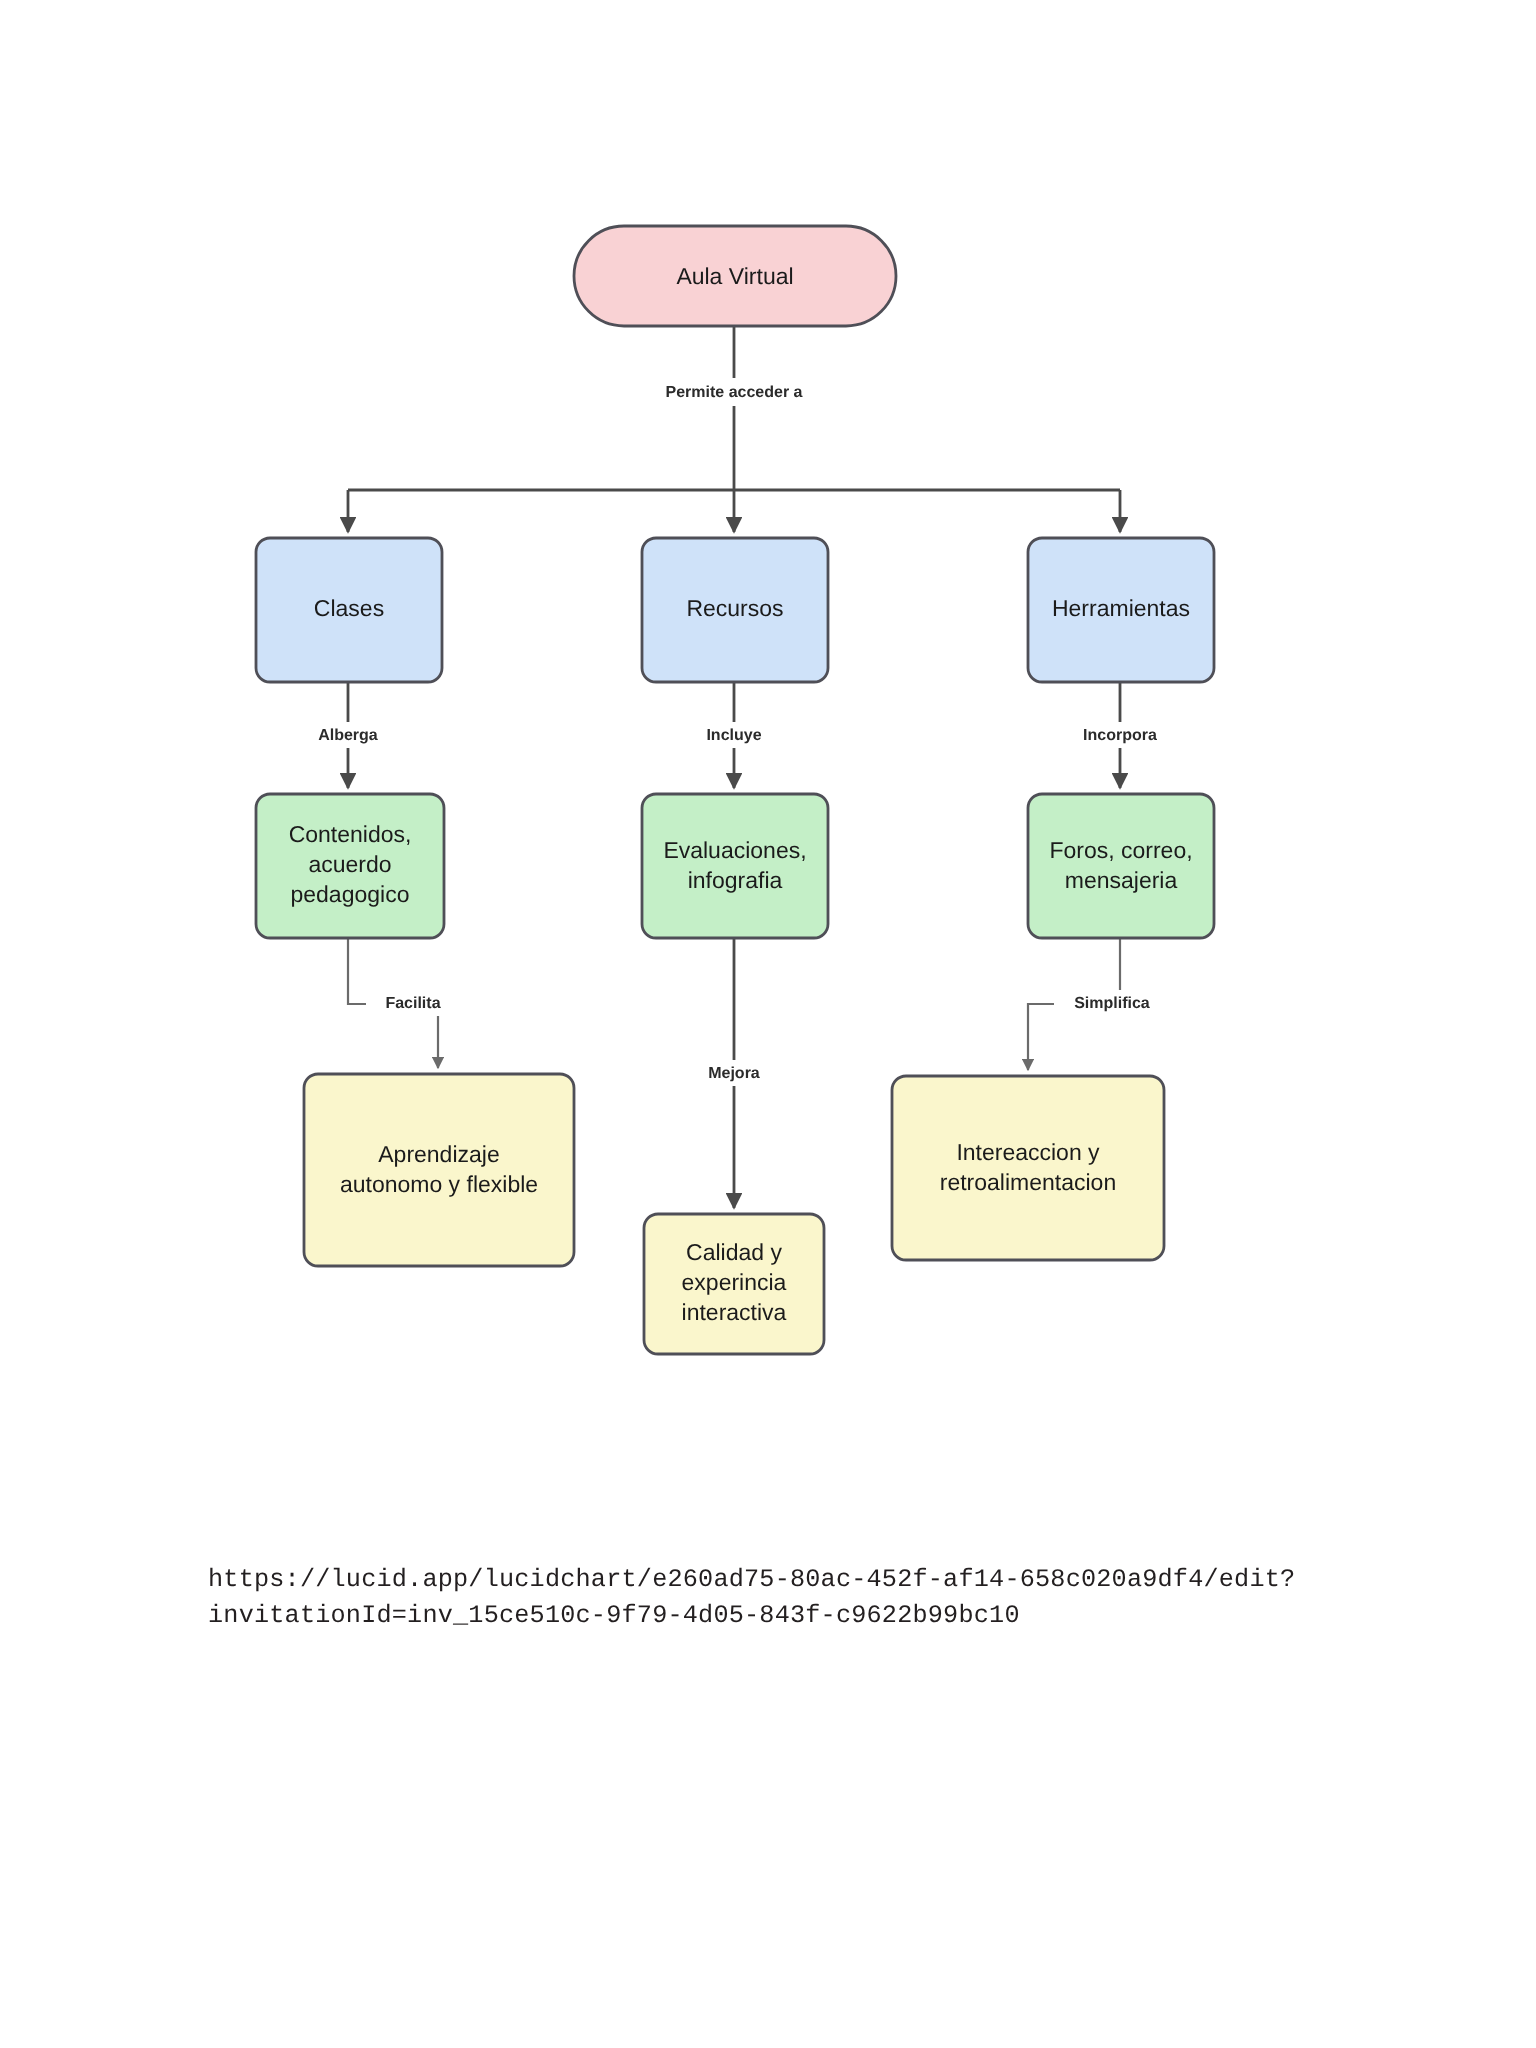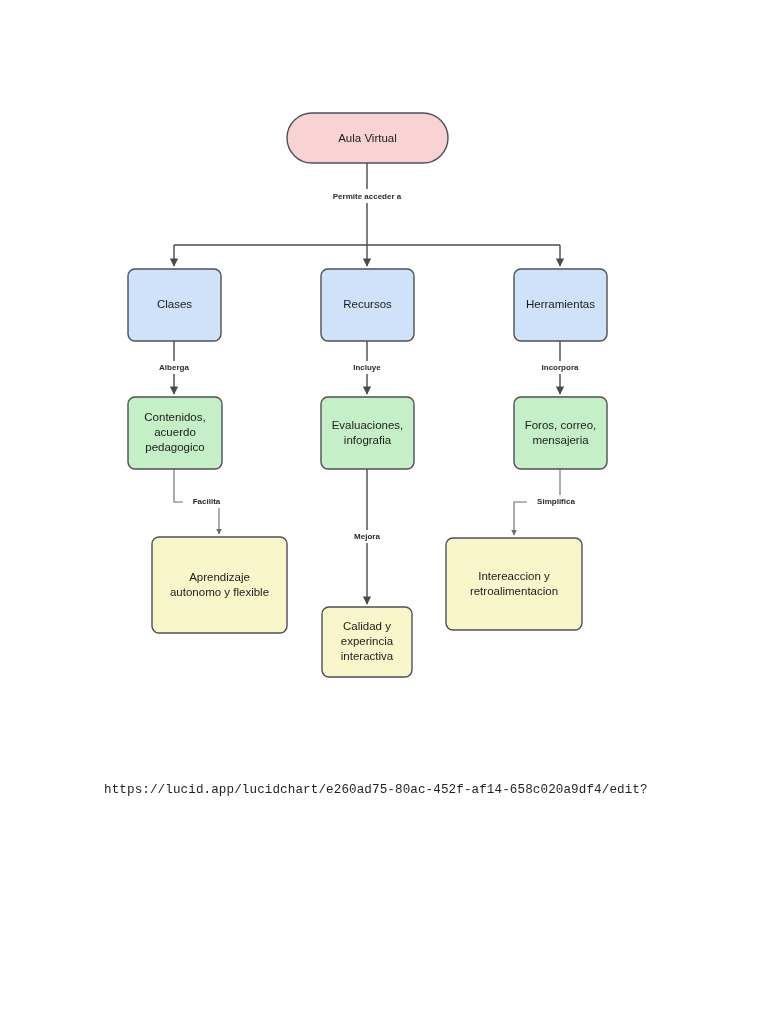--- a/index.html
+++ b/index.html
@@ -184,15 +184,16 @@
     <g>
       <rect class="shape" x="446" y="538" width="136" height="92" rx="7" ry="7" fill="#faf6cc"></rect>
       <text class="node-label" x="514" y="577">Intereaccion y</text>
       <text class="node-label" x="514" y="592">retroalimentacion</text>
     </g>
 
   </svg>
 
   <div id="url-block">
     <span class="url-line">https://lucid.app/lucidchart/e260ad75-80ac-452f-af14-658c020a9df4/edit?</span>
+    <span class="url-line">invitationId=inv_15ce510c-9f79-4d05-843f-c9622b99bc10</span>
   </div>
 
 </div>
 
 </body></html>

